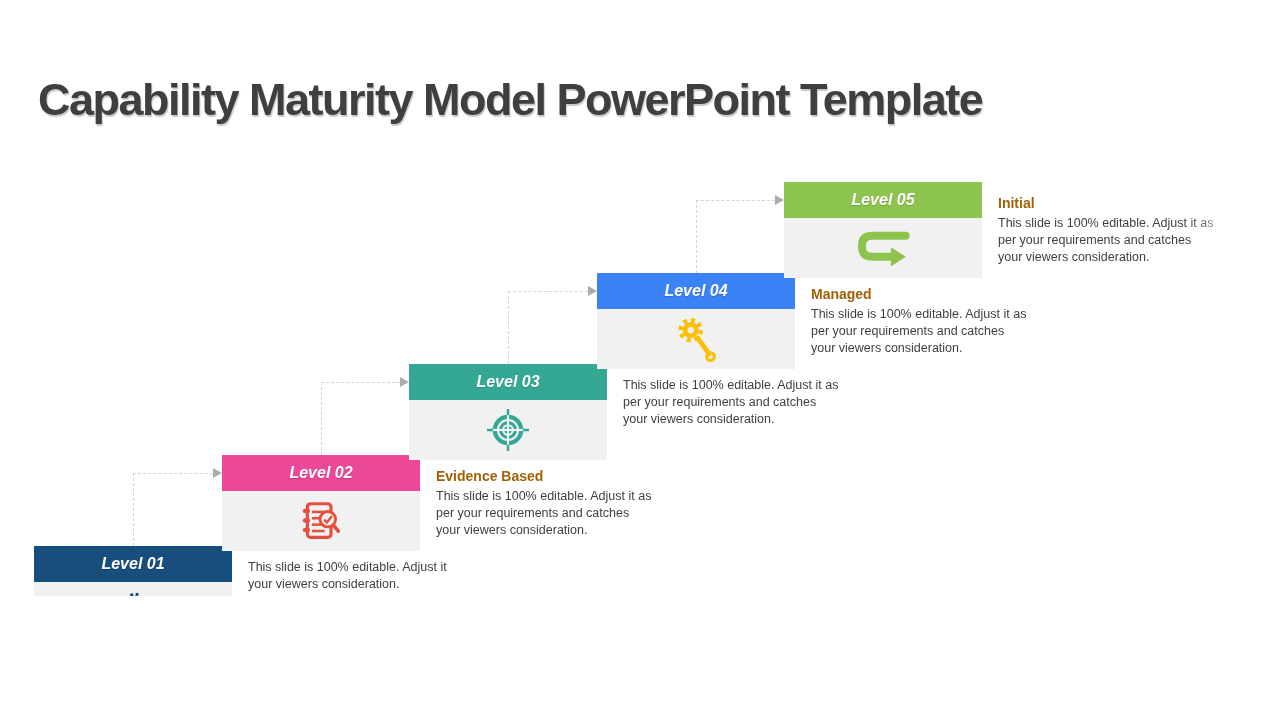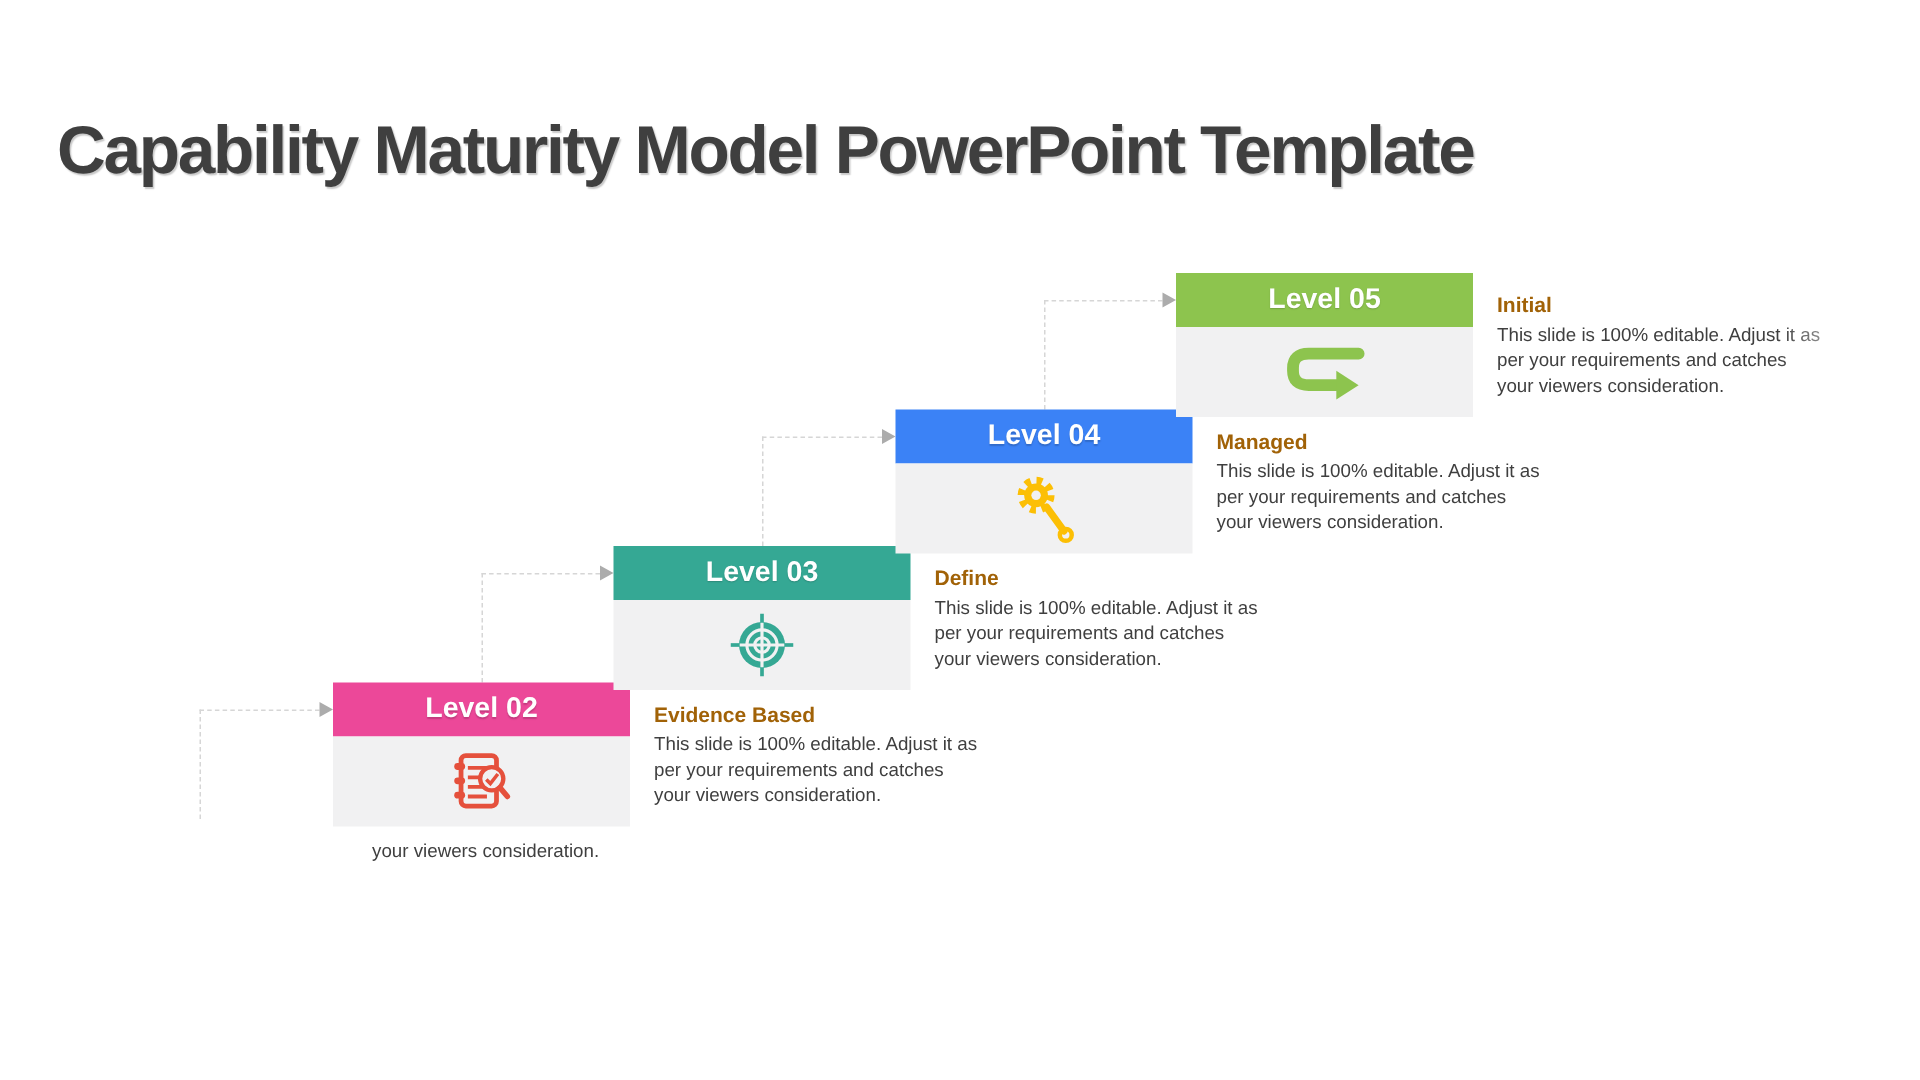--- a/index.html
+++ b/index.html
@@ -8,21 +8,21 @@
     overflow:hidden;font-family:"Liberation Sans",sans-serif;
   }
   .title{
     position:absolute;left:38px;top:44px;font-size:45px;font-weight:700;
     color:#3F3F3F;letter-spacing:-1.5px;white-space:nowrap;
     text-shadow:1px 1.5px 1px rgba(0,0,0,0.22);
   }
   
   .lv{position:absolute;width:198px;}
   .lv .hdr{height:36px;display:flex;align-items:center;justify-content:center;}
-  .lv .hdr span{color:#FFFFFF;font-size:19px;font-weight:700;text-shadow:0 1px 1px rgba(0,0,0,0.18);}
+  .lv .hdr span{color:#FFFFFF;font-size:16px;font-weight:700;text-shadow:0 1px 1px rgba(0,0,0,0.18);font-style:italic;}
   .lv .panel{height:60px;background:#F1F1F2;display:flex;align-items:center;justify-content:center;}
   .lv0{left:34px;top:546px}.lv1{left:222px;top:455px}.lv2{left:409px;top:364px}
   .lv3{left:597px;top:273px}.lv4{left:784px;top:182px}
   
   .tx{position:absolute;width:262px;}
   .tx h3{margin:0 0 4px 0;font-size:14px;font-weight:700;color:#a16207;}
   .tx .dl{font-size:12.5px;line-height:17px;color:#3F3F3F;white-space:nowrap;}
   .tx0{left:248px;top:559px}.tx1{left:436px;top:468px}.tx2{left:623px;top:377px}
   .tx3{left:811px;top:286px}.tx4{left:998px;top:195px}
   
@@ -60,21 +60,42 @@
     <div class="cv c2v"></div>
     <div class="ch c2h"></div>
     <div class="ca c2a"></div>
   </div>
   <div>
     <div class="cv c3v"></div>
     <div class="ch c3h"></div>
     <div class="ca c3a"></div>
   </div>
 
+  <div class="lv lv0">
+    <div class="hdr" style="background: rgb(23, 78, 124);">
+      <span>Level 01</span>
+    </div>
+    <div class="panel">
+      <span class="icon" style="color: rgb(23, 78, 124);">
+        <svg width="48" height="40" viewBox="0 0 52 44">
+          <circle cx="28" cy="10" r="7" fill="none" stroke="currentColor" stroke-width="4.5" stroke-dasharray="2.8 2.7"></circle>
+          <circle cx="28" cy="10" r="5.5" fill="currentColor"></circle>
+          <circle cx="28" cy="10" r="2.2" fill="#F1F1F2"></circle>
+          <circle cx="14" cy="27" r="8.5" fill="none" stroke="currentColor" stroke-width="5" stroke-dasharray="3.3 3.4"></circle>
+          <circle cx="14" cy="27" r="7" fill="currentColor"></circle>
+          <circle cx="14" cy="27" r="2.8" fill="#F1F1F2"></circle>
+          <circle cx="33" cy="29" r="9.5" fill="none" stroke="currentColor" stroke-width="5" stroke-dasharray="3.5 3.96"></circle>
+          <circle cx="33" cy="29" r="8" fill="currentColor"></circle>
+          <circle cx="33" cy="29" r="3.2" fill="#F1F1F2"></circle>
+        </svg>
+      </span>
+    </div>
+  </div>
   <div class="tx tx0">
+    <div class="dl">This slide is 100% editable. Adjust it</div>
     <div class="dl">your viewers consideration.</div>
   </div>
 
   <div class="lv lv1">
     <div class="hdr" style="background: #ec4899;">
       <span>Level 02</span>
     </div>
     <div class="panel">
       <span class="icon" style="color: rgb(229, 80, 60);">
         <svg width="44" height="40" viewBox="0 0 48 44" fill="none">
@@ -114,21 +135,20 @@
           <circle cx="24" cy="24" r="17.5" fill="currentColor"></circle>
           <circle cx="24" cy="24" r="11.5" fill="none" stroke="#F1F1F2" stroke-width="2.4"></circle>
           <circle cx="24" cy="24" r="5.5" fill="none" stroke="#F1F1F2" stroke-width="2.4"></circle>
           <line x1="24" y1="7" x2="24" y2="41" stroke="#F1F1F2" stroke-width="2.4"></line>
           <line x1="7" y1="24" x2="41" y2="24" stroke="#F1F1F2" stroke-width="2.4"></line>
         </svg>
       </span>
     </div>
   </div>
   <div class="tx tx2">
-    <h3>Define</h3>
     <div class="dl">This slide is 100% editable. Adjust it as</div>
     <div class="dl">per your requirements and catches</div>
     <div class="dl">your viewers consideration.</div>
   </div>
 
   <div class="lv lv3">
     <div class="hdr" style="background: #3b82f6;">
       <span>Level 04</span>
     </div>
     <div class="panel">

